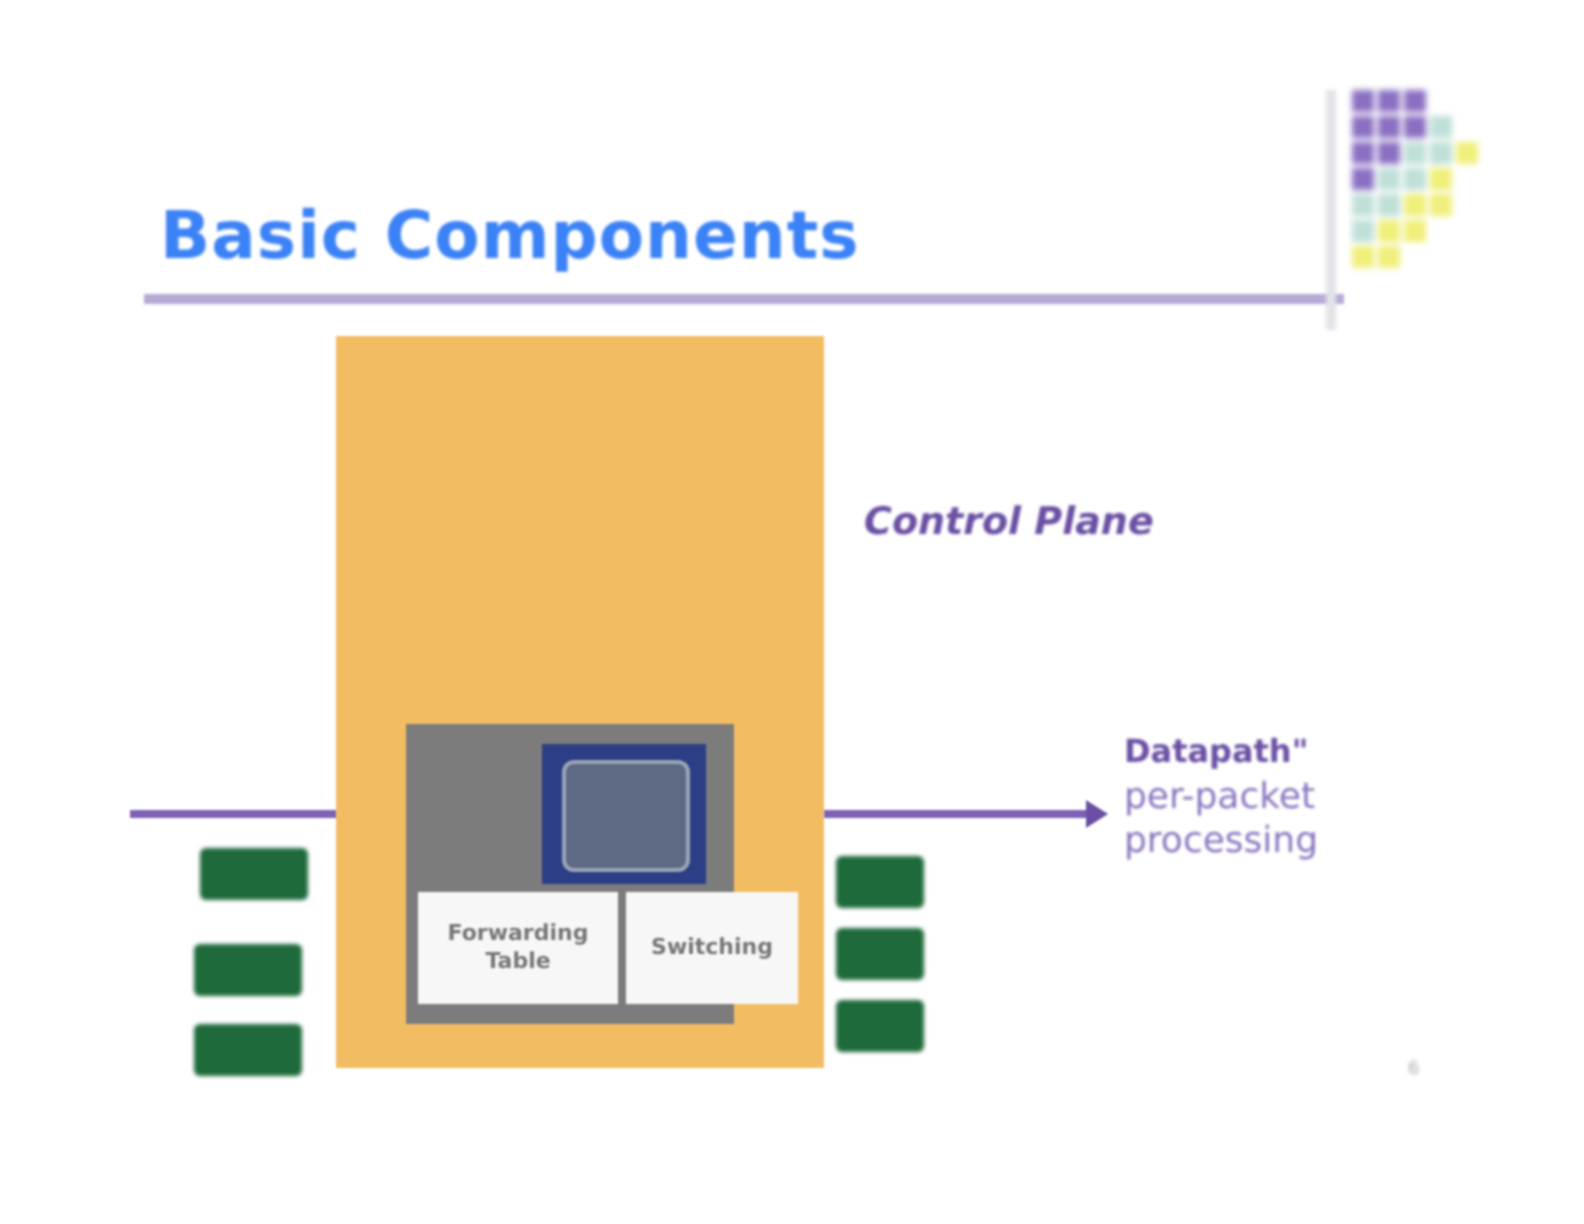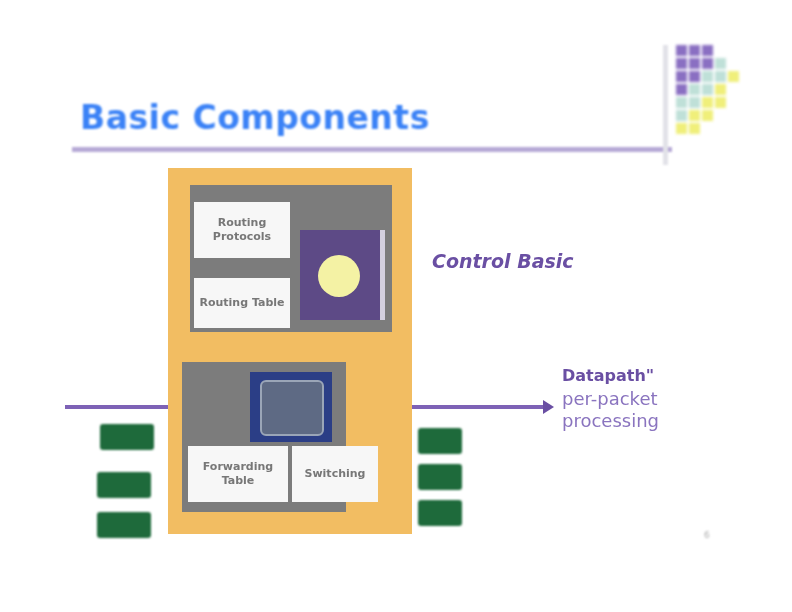--- a/index.html
+++ b/index.html
@@ -13,21 +13,21 @@
     letter-spacing: 0.5px; filter: blur(0.8px);
   }
   .title-rule { left: 72px; top: 147px; width: 600px; height: 5px; background: #b6a9d6; filter: blur(0.8px); }
   .v-rule { left: 663px; top: 45px; width: 5px; height: 120px; background: #e2e2e8; filter: blur(1px); }
   .grid-deco { left: 676px; top: 45px; width: 70px; height: 110px; filter: blur(1.5px); }
   .grid-deco .cell { position: absolute; width: 11px; height: 11px; }
 
   .router { left: 168px; top: 168px; width: 244px; height: 366px; background: #f2bd62; filter: blur(0.6px); }
   .panel { position: absolute; background: #7c7c7c; }
   .panel.top { left: 22px; top: 17px; width: 202px; height: 147px; }
-  .panel.bottom { left: 14px; top: 194px; width: 164px; height: 150px; }
+  .panel.bottom { left: 35px; top: 194px; width: 164px; height: 150px; }
   .label-box {
     position: absolute; background: #f7f7f7; color: #777; font-size: 11px; line-height: 14px;
     text-align: center; display: flex; align-items: center; justify-content: center; font-weight: bold;
   }
   .cpu {
     position: absolute; left: 110px; top: 45px; width: 80px; height: 90px; background: #5d4a86;
     border-right: 5px solid #d4d0df;
   }
   .cpu .disc { position: absolute; left: 18px; top: 25px; width: 42px; height: 42px; border-radius: 50%; background: #f4f2a4; }
   .fwd-chip { position: absolute; left: 68px; top: 10px; width: 82px; height: 70px; background: #2b3e86; }
@@ -76,40 +76,33 @@
   <div class="cell" style="left:0;top:65px;background:#bfe0d8"></div>
   <div class="cell" style="left:13px;top:65px;background:#f0ef7a"></div>
   <div class="cell" style="left:26px;top:65px;background:#f0ef7a"></div>
   <div class="cell" style="left:0;top:78px;background:#f0ef7a"></div>
   <div class="cell" style="left:13px;top:78px;background:#f0ef7a"></div>
 </div>
 
 <div class="abs line-left"></div>
 
 <div class="abs router">
-  <div class="panel top">
-    <div class="label-box" style="left:4px;top:17px;width:96px;height:56px;">Routing Protocols</div>
-    <div class="label-box" style="left:4px;top:93px;width:96px;height:50px;">Routing Table</div>
-    <div class="cpu">
-      <div class="disc"></div>
-    </div>
-  </div>
   <div class="panel bottom">
     <div class="fwd-chip">
       <div class="inner"></div>
     </div>
     <div class="label-box" style="left:6px;top:84px;width:100px;height:56px;">Forwarding Table</div>
     <div class="label-box" style="left:110px;top:84px;width:86px;height:56px;">Switching</div>
   </div>
 </div>
 
 <div class="abs line-right"></div>
 <div class="abs arrow-head"></div>
 
-<div class="abs ctrl-label">Control Basic</div>
+<div class="abs ctrl-label">Control Plane</div>
 <div class="abs dp-title">Datapath"</div>
 <div class="abs dp-sub">
   <div>per-packet</div>
   <div>processing</div>
 </div>
 
 <div class="abs card" style="left:100px;top:424px;"></div>
 <div class="abs card" style="left:97px;top:472px;"></div>
 <div class="abs card" style="left:97px;top:512px;"></div>
 

